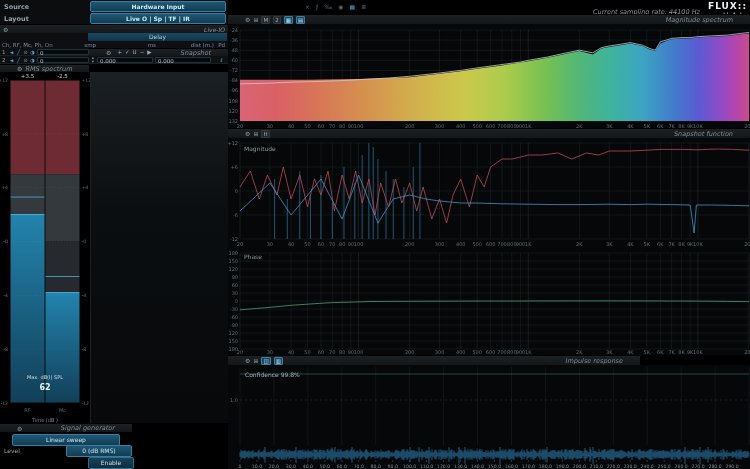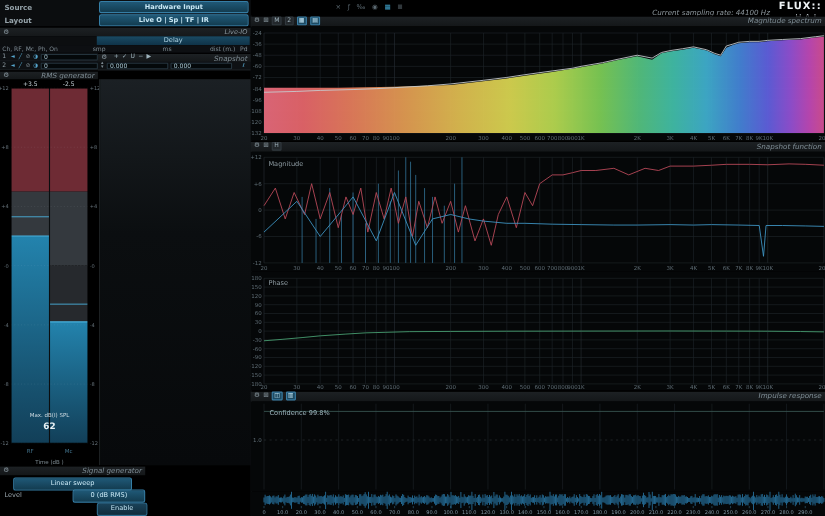--- a/index.html
+++ b/index.html
@@ -14,21 +14,21 @@
         border-radius:2px;color:#c9e8f5;font-size:6px;text-align:center;line-height:9px;cursor:default;}
   #topbar-tools{left:305px;top:3px;display:flex;gap:6px;}
   #topbar-tools span{font-size:6px;color:#5c6a72;line-height:7px;}
   #topbar-tools span.act{color:#3fa0c8;}
   #topbar-right{right:3px;top:1px;display:flex;align-items:center;}
   #sampling{font-style:italic;font-size:6.5px;color:#8d979d;margin:3px 8px 0 0;}
   #logo{text-align:right;}
   #logo .l1{font-size:9px;font-weight:bold;color:#eef2f4;letter-spacing:1px;line-height:10px;}
   #logo .l2{font-size:7.5px;color:#b9c2c8;letter-spacing:3px;line-height:9px;}
   
-  .phead{display:flex;align-items:flex-start;gap:3px;padding:0 3px;
+  .phead{display:flex;align-items:center;gap:3px;padding:0 17px;
          background:linear-gradient(#1d2124,#141719);border-top:1px solid #000;box-sizing:border-box;}
   .phead .ptitle{margin-left:auto;font-style:italic;font-size:6.5px;color:#7f8d95;white-space:nowrap;}
   .ic{font-size:6px;color:#8c9aa2;line-height:7px;}
   .icb{font-size:5.5px;color:#9fb2bb;background:#23282c;border:1px solid #31383e;border-radius:1px;
        padding:0 1px;line-height:6px;}
   .tog{font-size:5.5px;color:#bfe2f2;background:#1d4a62;border:1px solid #3a7ea6;border-radius:1px;
        padding:0 1px;line-height:6px;}
   
   #liveio{left:0;top:24px;width:228px;height:9px;background:linear-gradient(#1d2124,#15181a);
           display:flex;align-items:center;padding:0 3px;box-sizing:border-box;border-top:1px solid #000;}
@@ -70,21 +70,21 @@
         border:1px solid #357ea6;border-radius:2px;color:#c9e8f5;font-size:6px;text-align:center;line-height:10px;}
   #enable-btn{left:88px;top:457px;width:44px;height:10px;background:linear-gradient(#1a4258,#102c3c);
         border:1px solid #2f6f92;border-radius:2px;color:#bfe0ef;font-size:6px;text-align:center;line-height:10px;}
   
   #right-frame{left:228px;top:14px;width:521px;height:455px;border-left:1px solid #202528;}
   #spec-header{left:228px;top:14px;width:522px;height:10px;}
   #spec-plot{left:228px;top:24px;}
   #tf-header{left:228px;top:128px;width:522px;height:10px;}
   #tf-plot{left:228px;top:138px;}
   #ph-plot{left:228px;top:247px;}
-  #ir-header{left:228px;top:355px;width:522px;height:10px;}
+  #ir-header{left:228px;top:355px;width:412px;height:10px;}
   #ir-plot{left:228px;top:365px;}
   #wave-strip{left:228px;top:447px;}
   svg.plot{background:#050708;display:block;}
   
   text{font-family:"DejaVu Sans",sans-serif;}
   .tick{font-size:5px;fill:#5f6d75;}
   .mtick{font-size:4.6px;fill:#647078;}
   .mval{font-size:5.5px;fill:#c4d0d6;}
   .mch{font-size:5px;fill:#41718a;}
   .spl{font-size:5px;fill:#cfdbe1;}
@@ -168,21 +168,21 @@
         <i>▴</i>
         <i>▾</i>
       </span>
     <span class="dfield f2">0.000</span>
     <span class="dfield f3">0.000</span>
     <span class="dopt">ℓ</span>
   </div>
 
   <div id="mh-left" class="abs phead">
     <span class="ic">⚙</span>
-    <span class="ptitle">RMS generator</span>
+    <span class="ptitle">RMS spectrum</span>
   </div>
   <div id="mh-right" class="abs phead">
     <span class="ic">⚙</span>
     <span class="snapic">
       <span>+</span>
       <span>✓</span>
       <span>U</span>
       <span>−</span>
       <span>▶</span>
     </span>

